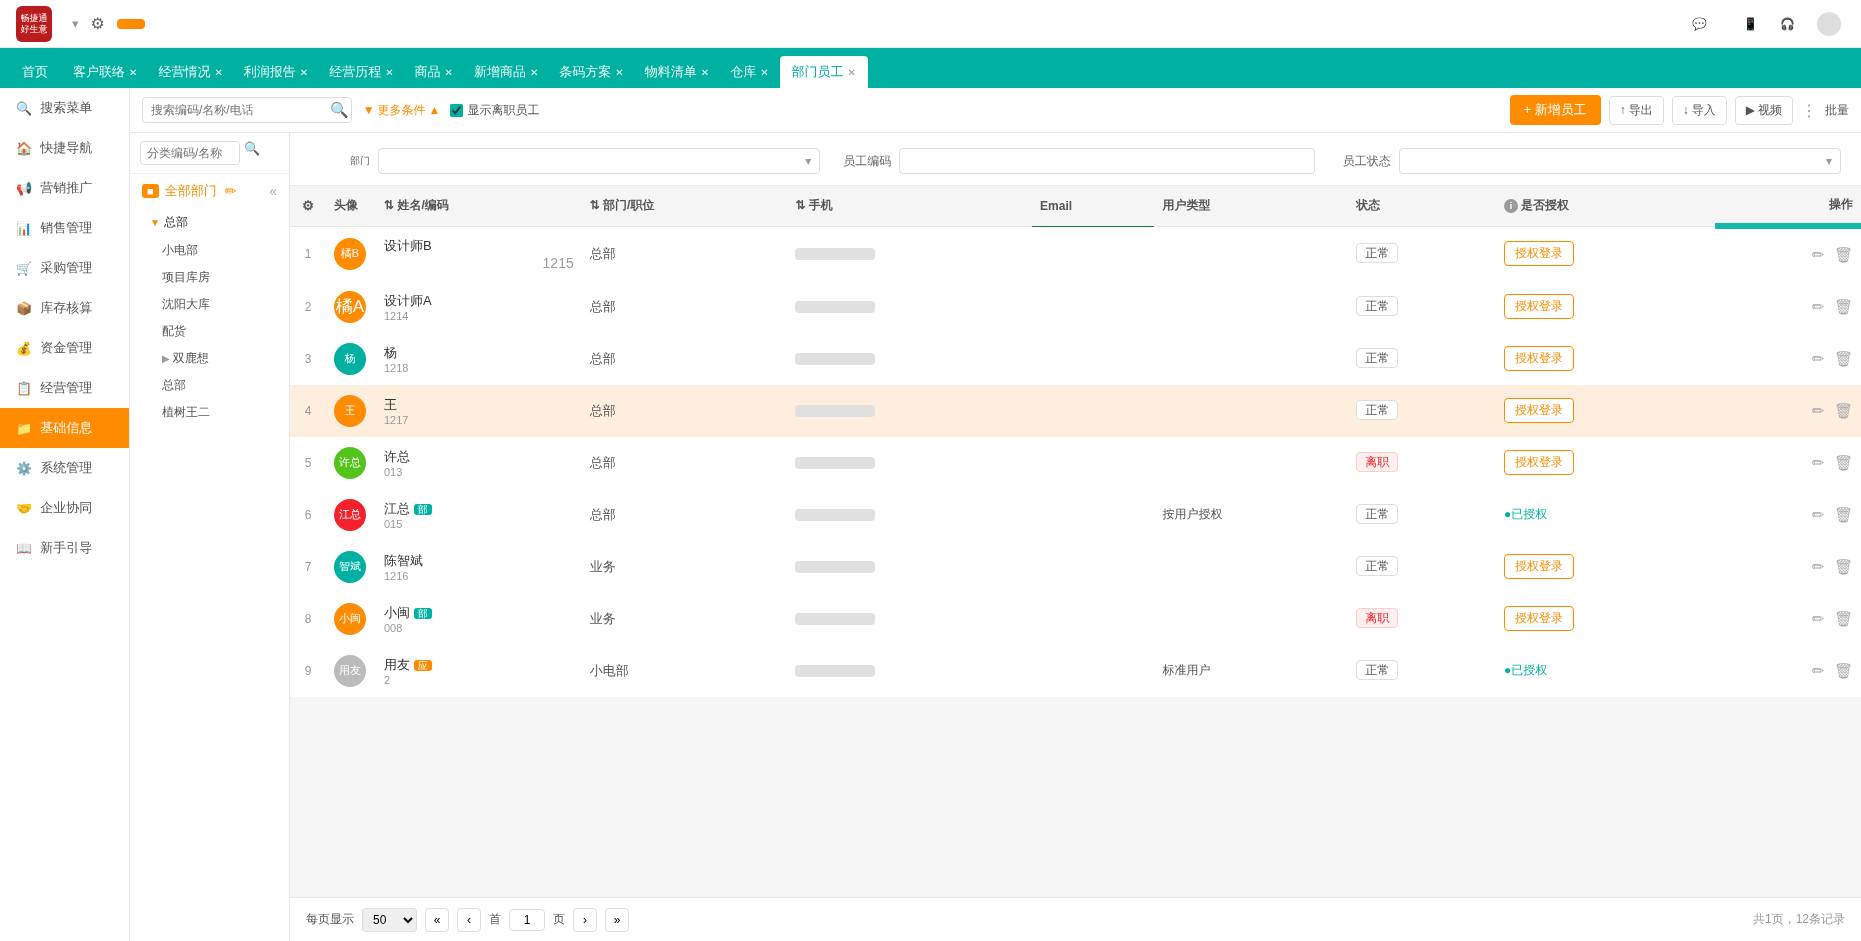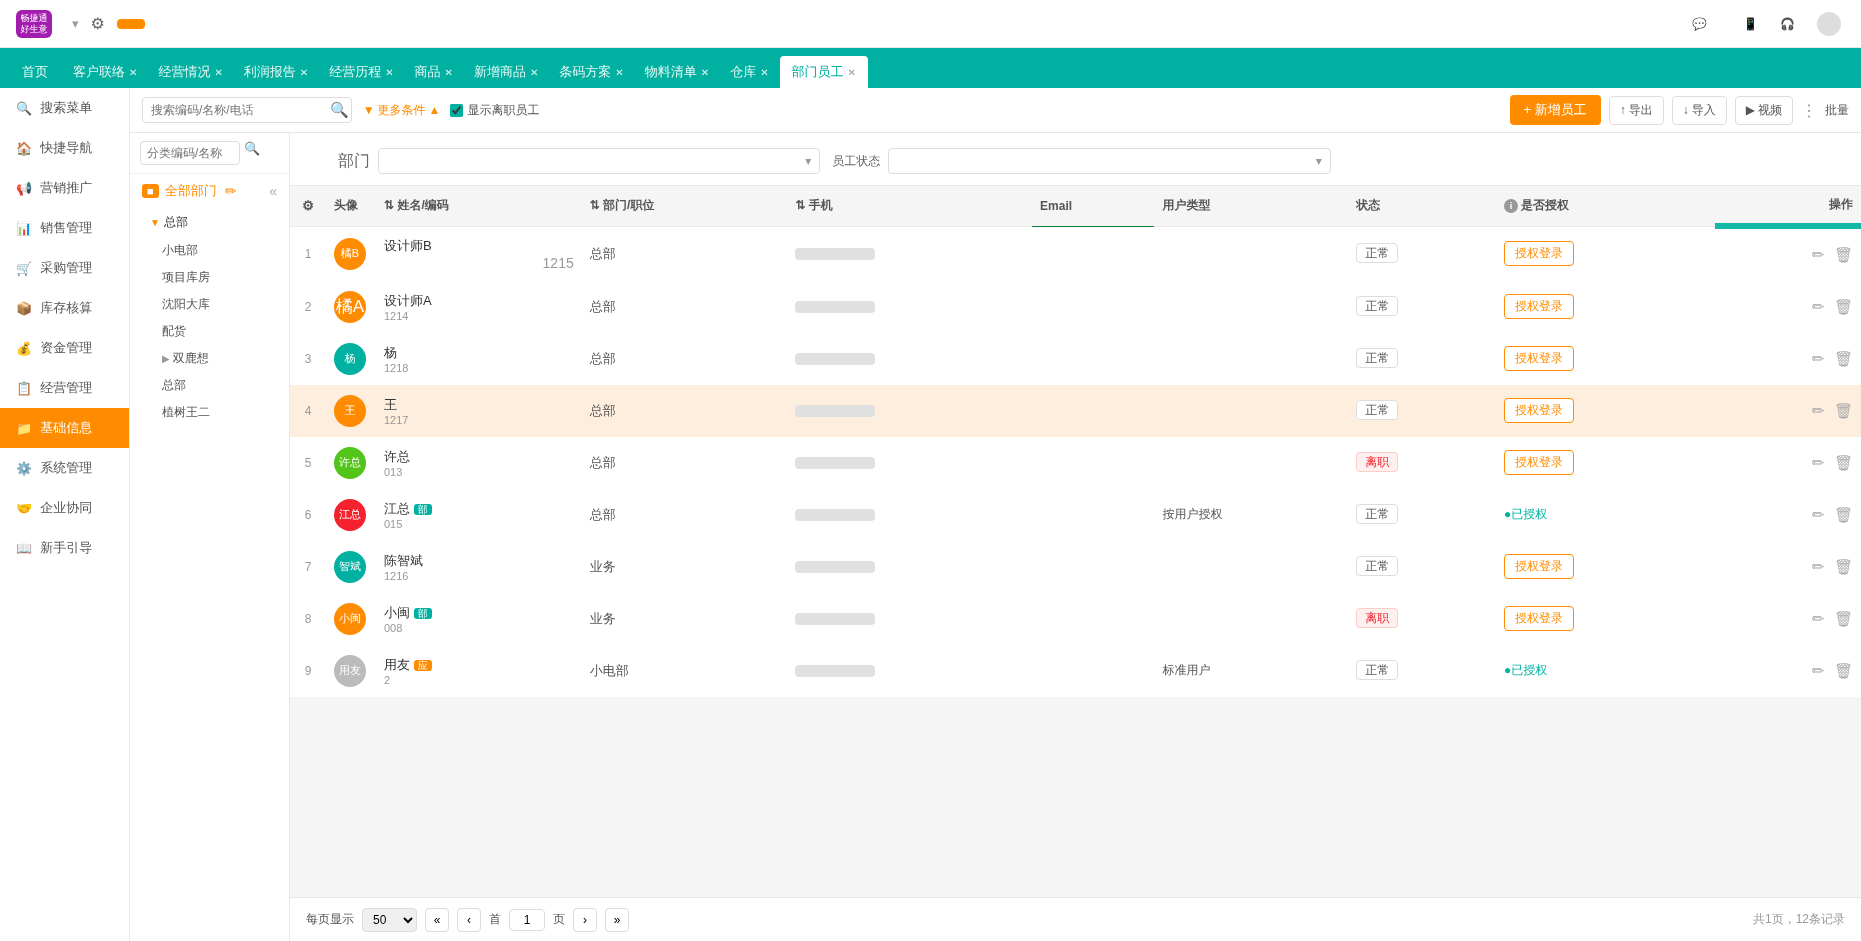--- a/index.html
+++ b/index.html
@@ -4,21 +4,21 @@
   <style>
     * { box-sizing: border-box; margin: 0; padding: 0; font-family: 'Microsoft YaHei', Arial, sans-serif; }
     body { background: #f5f5f5; font-size: 13px; color: #333; }
   </style>
 </head>
 <body>
 
 <div style="height:48px; background:#fff; display:flex; align-items:center; padding:0 16px; border-bottom:1px solid #e8e8e8; justify-content:space-between;">
   <div style="display:flex; align-items:center; gap:12px;">
     <div style="display:flex; align-items:center; gap:8px;">
-      <div style="width:36px;height:28px;background:#a21caf;border-radius:6px;display:flex;align-items:center;justify-content:center;color:#fff;font-size:9px;text-align:center;line-height:1.2;">畅捷通<br>好生意</div>
+      <div style="width:36px;height:36px;background:#b91c1c;border-radius:6px;display:flex;align-items:center;justify-content:center;color:#fff;font-size:9px;text-align:center;line-height:1.2;">畅捷通<br>好生意</div>
       <div style="font-size:13px;color:#333;"></div>
     </div>
     <span style="color:#999;cursor:pointer;">▾</span>
     <span style="color:#666;cursor:pointer;font-size:16px;">⚙</span>
     <button style="background:#ff8c00;color:#fff;border:none;padding:5px 14px;border-radius:4px;cursor:pointer;font-size:13px;"></button>
   </div>
   <div style="display:flex; align-items:center; gap:18px;">
     <div style="display:flex;align-items:center;gap:4px;cursor:pointer;color:#555;font-size:12px;">
       <span>💬</span>
       <span></span>
@@ -165,25 +165,29 @@
             <div style="padding:5px 8px;cursor:pointer;font-size:12px;color:#555;">植树王二</div>
           </div>
         </div>
       </div>
 
       <div style="flex:1; display:flex; flex-direction:column; overflow:hidden;">
 
         <div style="background:#fff; border-bottom:1px solid #e8e8e8;">
           <div style="display:grid; grid-template-columns:1fr 1fr 1fr; gap:0; padding:10px 20px 6px;">
             <div style="display:flex; align-items:center; gap:8px; padding:5px 0;">
-              <label style="font-size:16px;color:#666;white-space:nowrap;min-width:60px;text-align:right;">部门</label>
+              <label style="font-size:10px;color:#666;white-space:nowrap;min-width:60px;text-align:right;">部门</label>
               <div style="flex:1;border:1px solid #ddd;border-radius:4px;padding:5px 8px;font-size:12px;background:#fff;display:flex;align-items:center;justify-content:space-between;cursor:pointer;">
                 <span></span>
                   <span style="color:#999;">▾</span>
               </div>
+            </div>
+            <div style="display:flex; align-items:center; gap:8px; padding:5px 16px;">
+              <label style="font-size:12px;color:#666;white-space:nowrap;min-width:55px;text-align:right;">员工编码</label>
+              <input type="text" style="flex: 1 1 0%; border: 1px solid rgb(221, 221, 221); border-radius: 4px; padding: 5px 8px; font-size: 12px; outline: none;">
             </div>
             <div style="display:flex; align-items:center; gap:8px; padding:5px 0;">
               <label style="font-size:12px;color:#666;white-space:nowrap;min-width:60px;text-align:right;">员工状态</label>
               <div style="flex:1;border:1px solid #ddd;border-radius:4px;padding:5px 8px;font-size:12px;background:#fff;display:flex;align-items:center;justify-content:space-between;cursor:pointer;">
                 <span></span>
                   <span style="color:#999;">▾</span>
               </div>
             </div>
           </div>
         </div>

